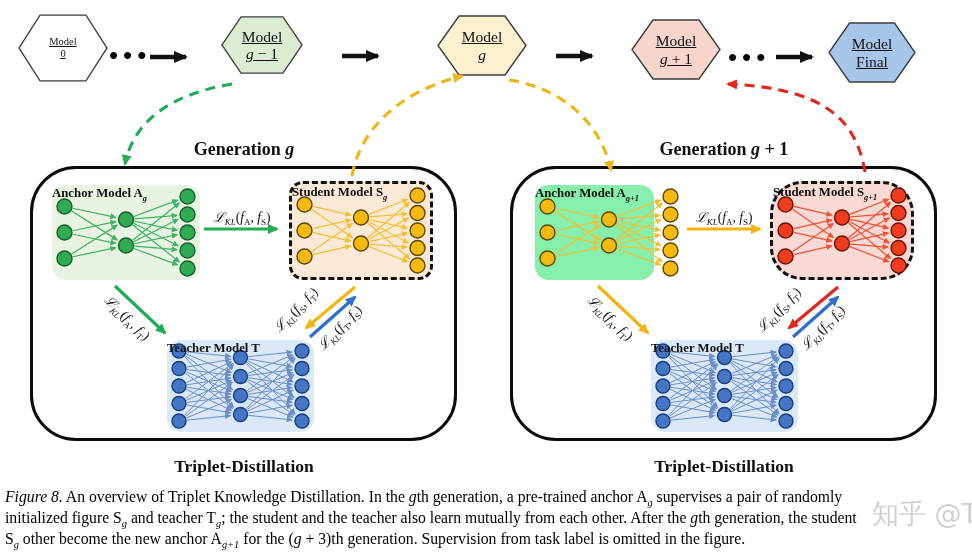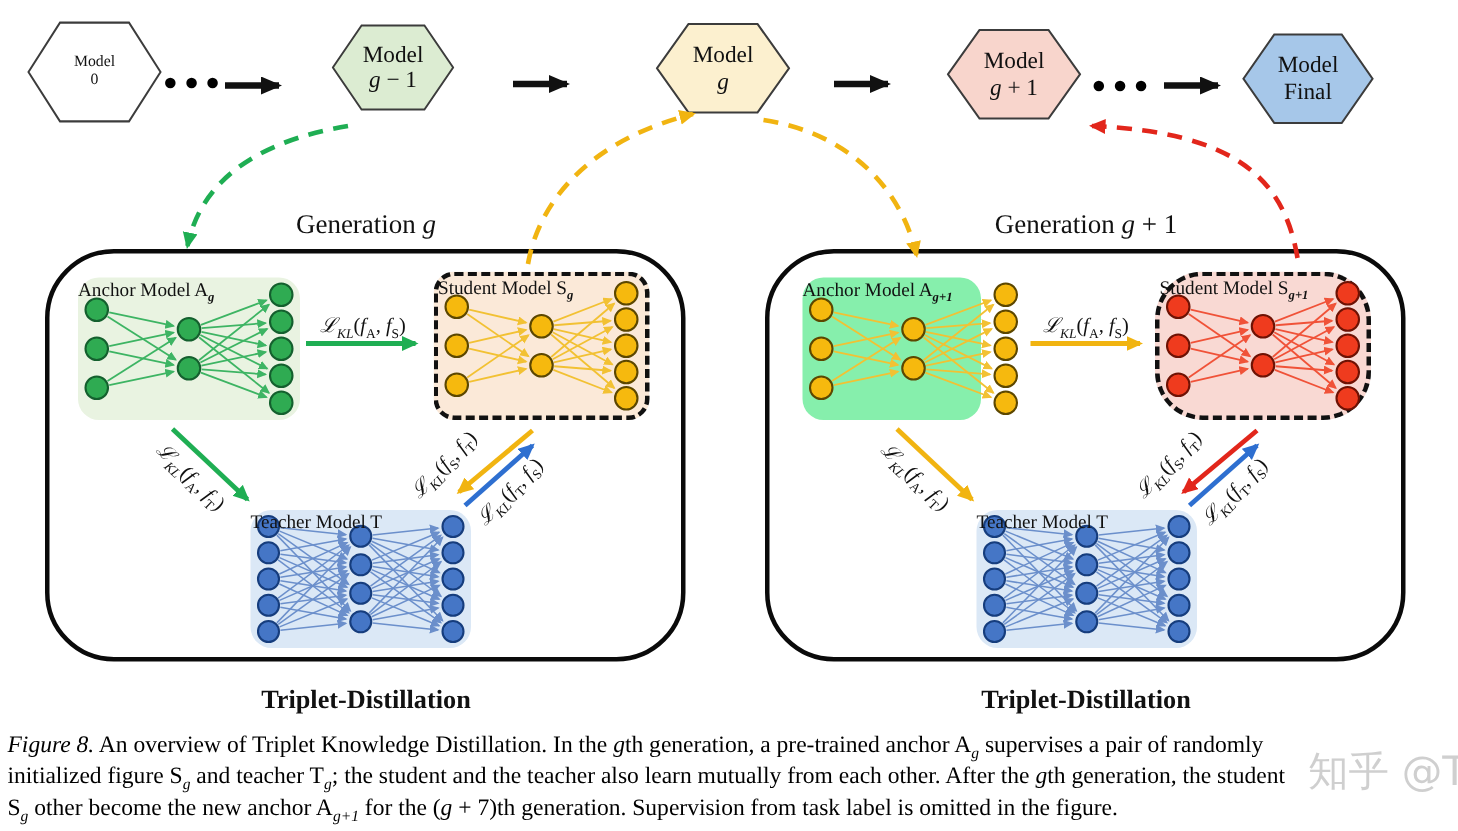--- a/index.html
+++ b/index.html
@@ -1,24 +1,24 @@
 <!DOCTYPE html>
 <html><head>
 <meta charset="utf-8">
 <style>
   html,body{margin:0;padding:0;background:#fff;}
   body{width:972px;height:554px;position:relative;font-family:"Liberation Serif","DejaVu Serif",serif;color:#111;}
   .stage{position:absolute;left:0;top:0;width:972px;height:554px;overflow:hidden;background:#fff;}
   .it{font-style:italic;}
-  .bd{font-weight:normal;}
+  .bd{font-weight:bold;}
   sub{font-size:.66em;line-height:0;}
   
   .hex{position:absolute;}
   .hex svg{position:absolute;left:0;top:0;width:100%;height:100%;}
-  .hex-label{position:absolute;left:0;top:0;right:0;bottom:0;display:flex;flex-direction:column;align-items:center;justify-content:center;font-size:15.5px;line-height:1.12;z-index:2;}
+  .hex-label{position:absolute;left:0;top:0;right:0;bottom:0;display:flex;flex-direction:column;align-items:center;justify-content:center;font-size:15.5px;line-height:1.12;z-index:2;text-decoration:underline;}
   .hex-label.small{font-size:10.5px;}
   .dots{position:absolute;font-weight:bold;font-size:26px;letter-spacing:5px;color:#000;z-index:2;}
   
   .panel{position:absolute;border:3.5px solid #0a0a0a;border-radius:46px;background:#fff;}
   .panel-title{position:absolute;text-align:center;font-size:18px;z-index:2;}
   .footer-label{position:absolute;text-align:center;font-weight:bold;font-size:17.5px;z-index:2;}
   
   .netbox{position:absolute;border-radius:14px;z-index:2;}
   .netbox.dashed{border:3px dashed #111;}
   .netbox svg{position:absolute;left:0;top:0;}
@@ -414,17 +414,17 @@
 
     <line x1="687" y1="229" x2="760" y2="229" stroke-width="3.2" marker-end="url(#ah-yellow)" stroke="#f1b411"></line>
     <line x1="598" y1="286" x2="648" y2="333" stroke-width="3.2" marker-end="url(#ah-yellow)" stroke="#f1b411"></line>
     <line x1="838" y1="287" x2="789" y2="328" stroke-width="3.2" marker-end="url(#ah-red)" stroke="#e2261b"></line>
     <line x1="793" y1="337" x2="838" y2="297" stroke-width="3.2" marker-end="url(#ah-blue)" stroke="#2e6fd0"></line>
   </svg>
 
   <div class="caption">
     <div class="cap-line"><span class="it">Figure 8.</span><span> An overview of Triplet Knowledge Distillation. In the </span><span class="it">g</span><span>th generation, a pre-trained anchor A</span><sub class="it">g</sub><span> supervises a pair of randomly</span></div>
     <div class="cap-line"><span>initialized figure S</span><sub class="it">g</sub><span> and teacher T</span><sub class="it">g</sub><span>; the student and the teacher also learn mutually from each other. After the </span><span class="it">g</span><span>th generation, the student</span></div>
-    <div class="cap-line"><span>S</span><sub class="it">g</sub><span> other become the new anchor A</span><sub class="it">g+1</sub><span> for the (</span><span class="it">g</span><span> + 7)th generation. Supervision from task label is omitted in the figure.</span></div>
+    <div class="cap-line"><span>S</span><sub class="it">g</sub><span> other become the new anchor A</span><sub class="it">g+1</sub><span> for the (</span><span class="it">g</span><span> + 3)th generation. Supervision from task label is omitted in the figure.</span></div>
   </div>
 
   <div class="watermark">知乎 @Taki</div>
 </div>
 
 </body></html>

